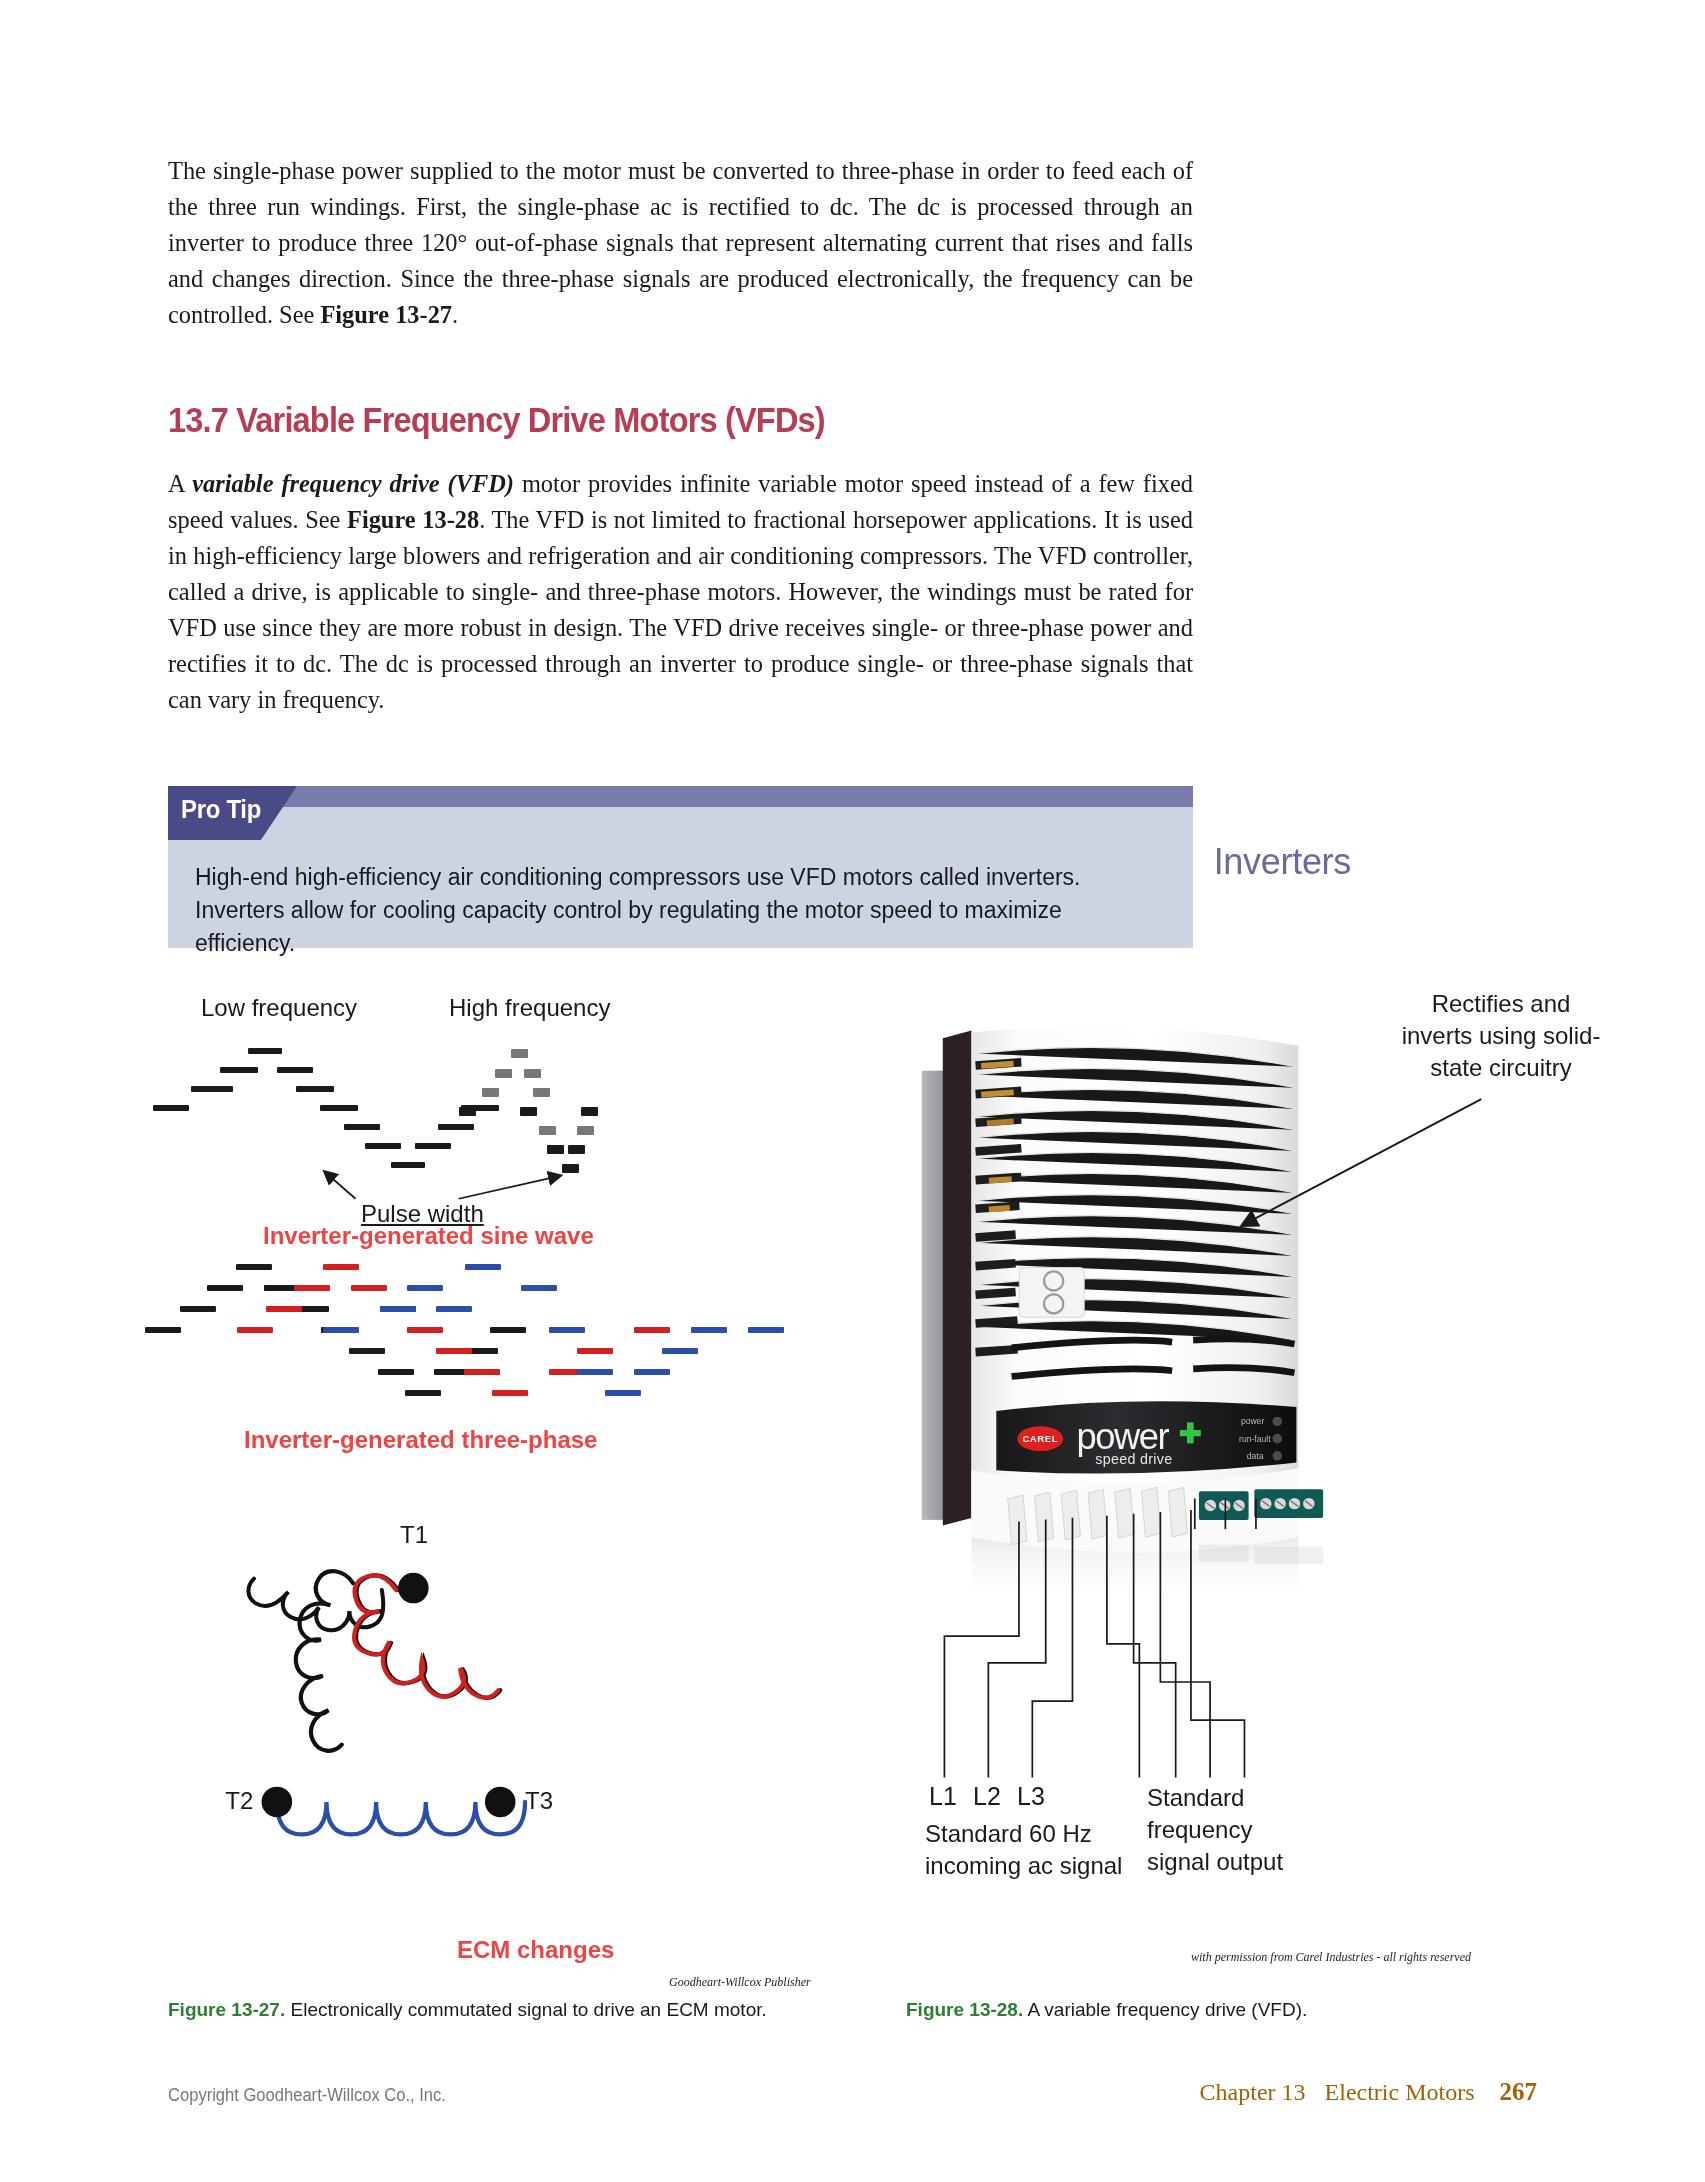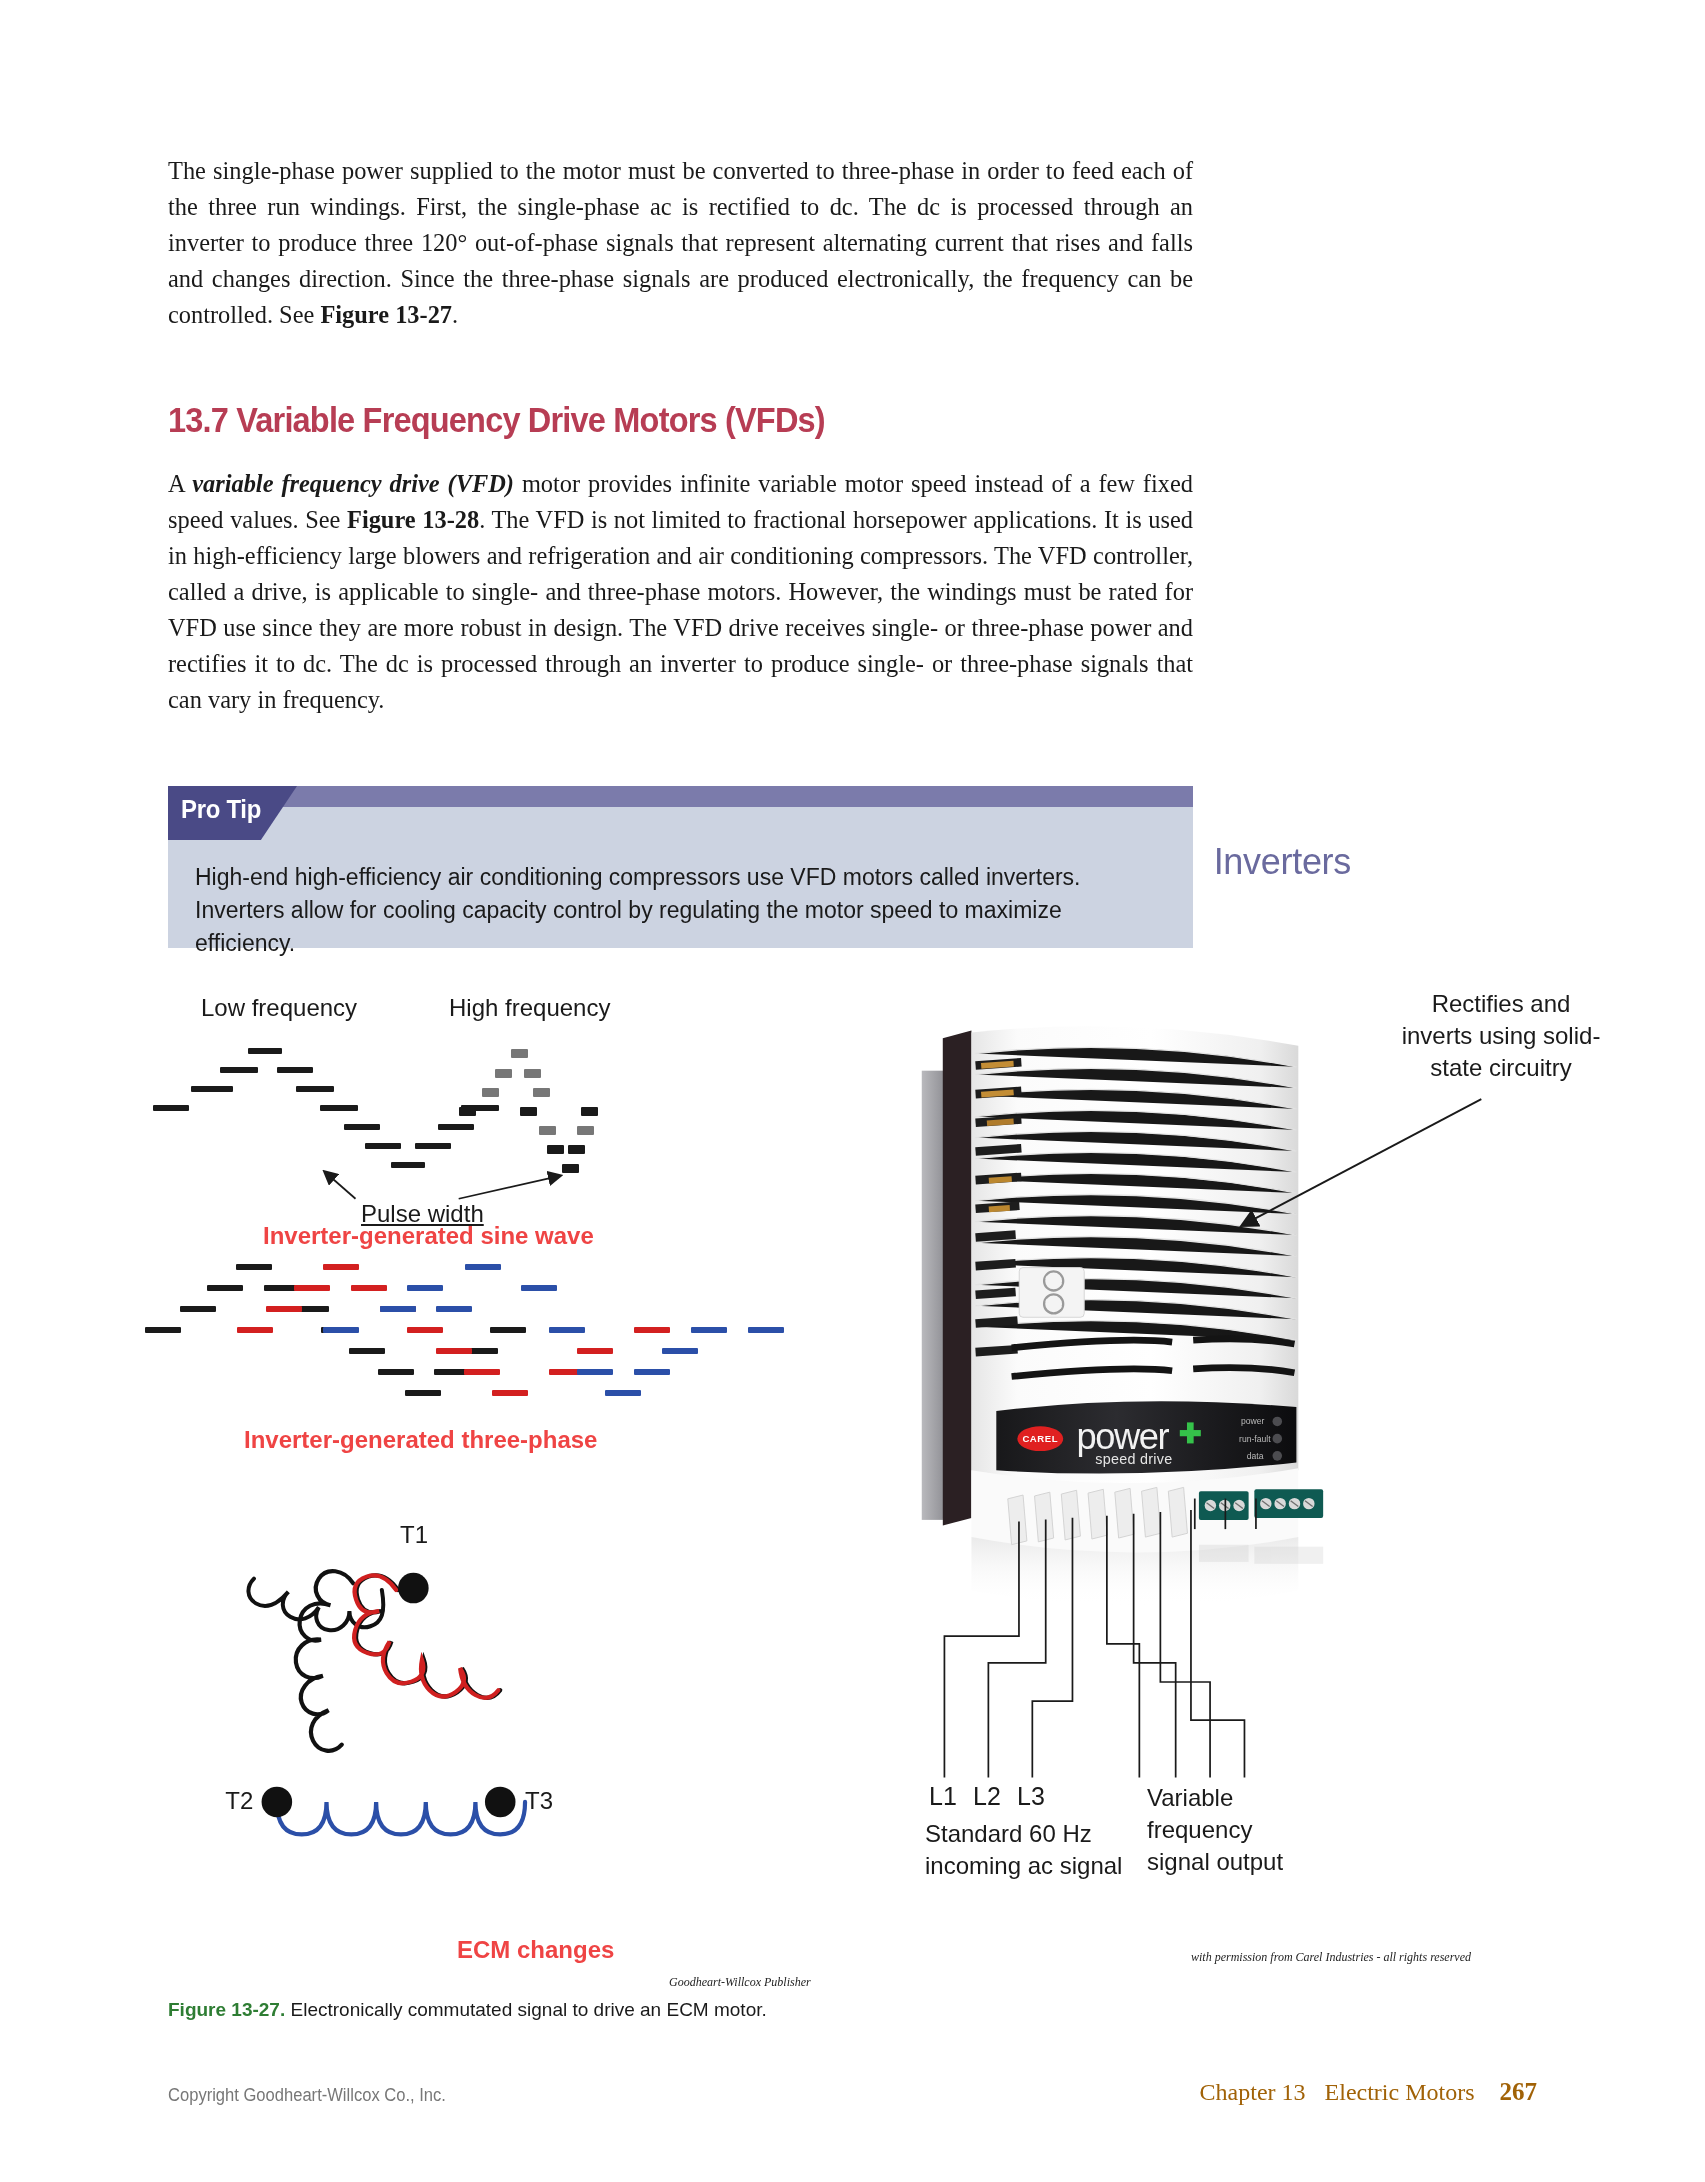--- a/index.html
+++ b/index.html
@@ -632,24 +632,27 @@
         <path d="M352 528 L352 560"></path>
         <path d="M384 528 L384 560"></path>
       </g>
     </svg>
 
     <div class="term-label" style="left:40px;  top:788px;">L1</div>
     <div class="term-label" style="left:84px;  top:788px;">L2</div>
     <div class="term-label" style="left:128px; top:788px;">L3</div>
 
     <div class="term-block" style="left:36px;  top:824px; width:220px;">Standard 60 Hz incoming ac signal</div>
-    <div class="term-block" style="left:258px; top:788px; width:143px;">Variable frequency signal output</div>
+    <div class="term-block" style="left:258px; top:788px; width:143px;">Standard frequency signal output</div>
   </div>
 
   <div class="credit" style="left:1191px; top:1950px;">with permission from Carel Industries - all rights reserved</div>
+  <div class="figcap" style="left:906px; top:1994px; width:669px;">
+    <span class="num">Figure 13-28.</span><span> A variable frequency drive (VFD).</span>
+  </div>
 
   <div id="footer-left">Copyright Goodheart-Willcox Co., Inc.</div>
   <div id="footer-right">
     <span>Chapter 13</span><span class="chsp">Electric Motors</span><span class="pg">267</span>
   </div>
 
 </div>
 
 
 </body></html>

